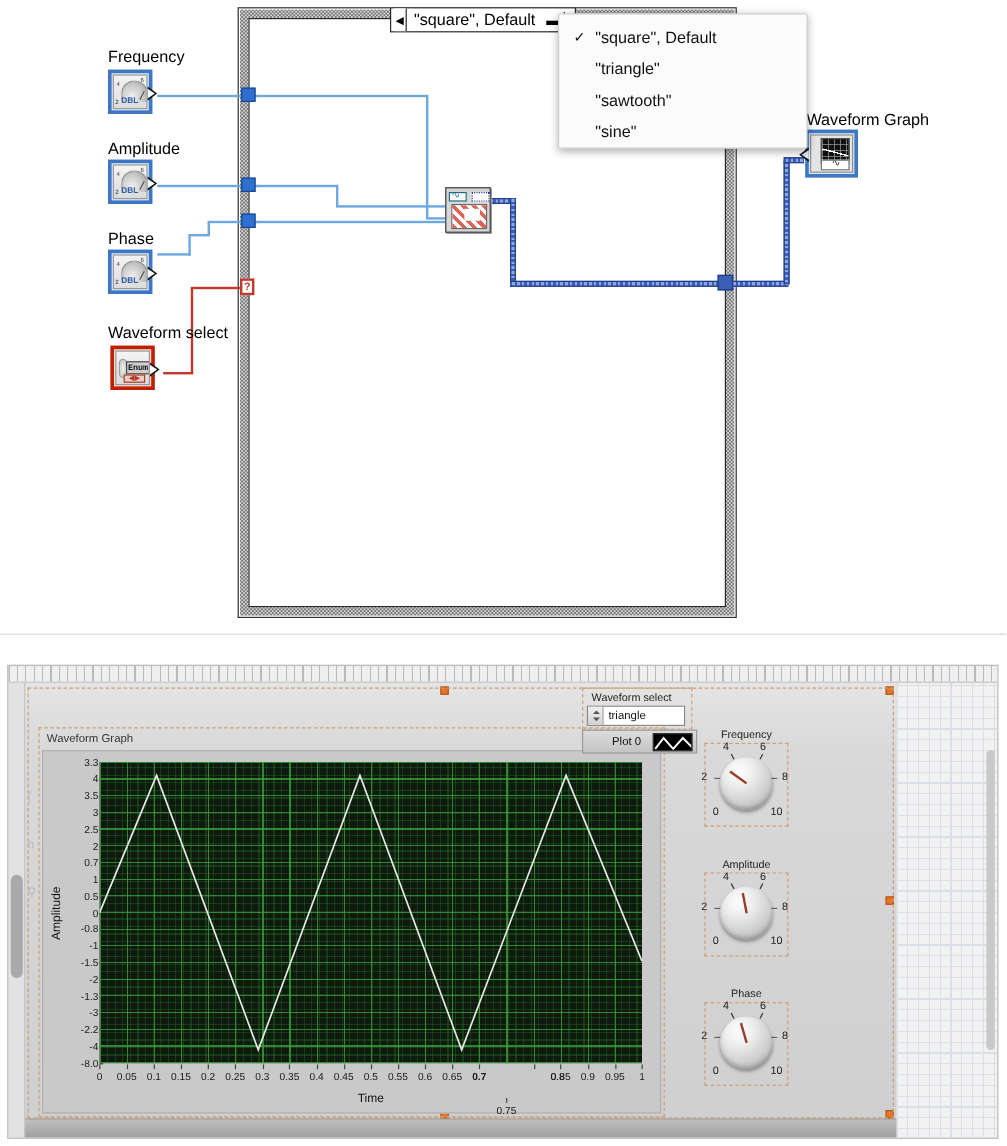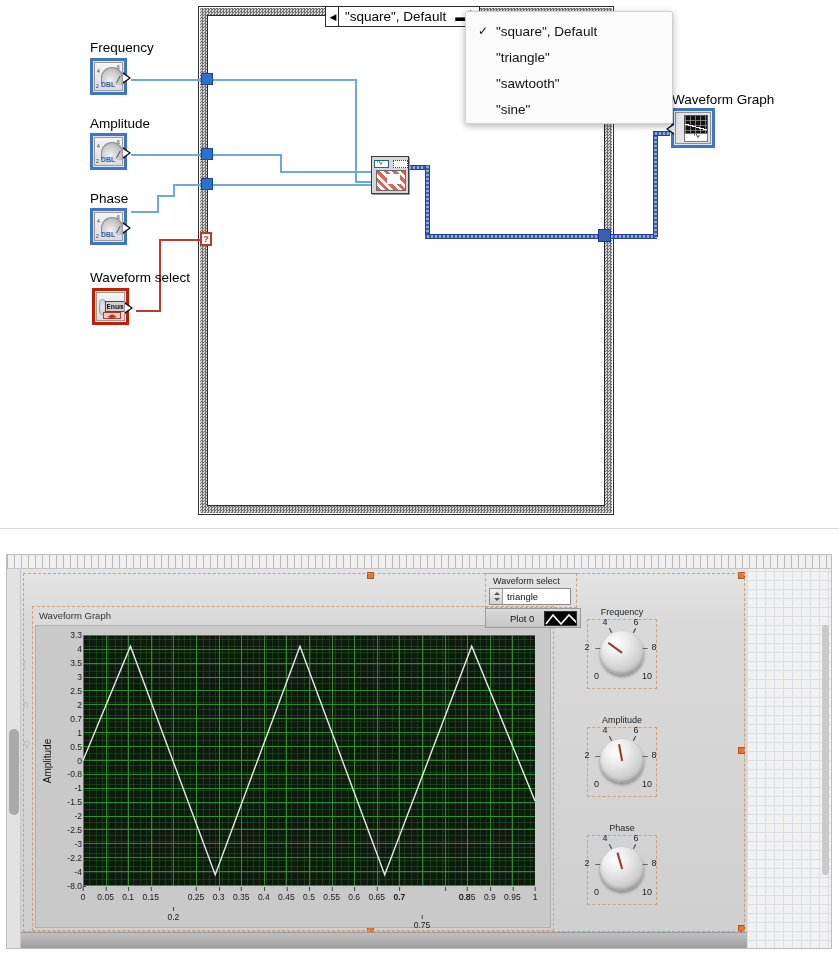--- a/index.html
+++ b/index.html
@@ -654,48 +654,49 @@
       <div class="sel-handle" style="left:360px; top:370px;"></div>
       <div class="dash-sel" style="left:16px; top:18px; width:722px; height:359px; border-color:#c8a07a;"></div>
 
       <div class="fp-left-art">(<br>n<br>⚲</div>
 
       <div class="dash-sel" style="left:25px; top:51px; width:522px; height:325px;"></div>
       <div class="wf-title">Waveform Graph</div>
       <div class="wf-graph">
 
         <div class="ylabel">Amplitude</div>
+        <div class="xlabel">Time</div>
 
         <div id="ytick-layer">
             <div class="ytick" style="top: 9px; left: 0px;">3.3</div>
             <div class="ytick" style="top: 22.9444px; left: 0px;">4</div>
             <div class="ytick" style="top: 36.8889px; left: 0px;">3.5</div>
             <div class="ytick" style="top: 50.8333px; left: 0px;">3</div>
             <div class="ytick" style="top: 64.7778px; left: 0px;">2.5</div>
             <div class="ytick" style="top: 78.7222px; left: 0px;">2</div>
             <div class="ytick" style="top: 92.6667px; left: 0px;">0.7</div>
             <div class="ytick" style="top: 106.611px; left: 0px;">1</div>
             <div class="ytick" style="top: 120.556px; left: 0px;">0.5</div>
             <div class="ytick" style="top: 134.5px; left: 0px;">0</div>
             <div class="ytick" style="top: 148.444px; left: 0px;">-0.8</div>
             <div class="ytick" style="top: 162.389px; left: 0px;">-1</div>
             <div class="ytick" style="top: 176.333px; left: 0px;">-1.5</div>
             <div class="ytick" style="top: 190.278px; left: 0px;">-2</div>
-            <div class="ytick" style="top: 204.222px; left: 0px;">-2.5</div>
+            <div class="ytick" style="top: 204.222px; left: 0px;">-1.3</div>
             <div class="ytick" style="top: 218.167px; left: 0px;">-3</div>
             <div class="ytick" style="top: 232.111px; left: 0px;">-2.2</div>
             <div class="ytick" style="top: 246.056px; left: 0px;">-4</div>
             <div class="ytick" style="top: 260px; left: 0px;">-8.0</div>
           </div>
         <div id="xtick-layer">
             <div class="xtick" style="left: 47px; top: 266px;">0<span class="xtick-mark" style="left: 50%;"></span></div>
             <div class="xtick" style="left: 69.6px; top: 266px;">0.05<span class="xtick-mark" style="left: 50%;"></span></div>
             <div class="xtick" style="left: 92.2px; top: 266px;">0.1<span class="xtick-mark" style="left: 50%;"></span></div>
             <div class="xtick" style="left: 114.8px; top: 266px;">0.15<span class="xtick-mark" style="left: 50%;"></span></div>
-            <div class="xtick" style="left: 137.4px; top: 266px; margin-top: 20px;">0.2<span class="xtick-mark" style="left: 50%;"></span></div>
+            <div class="xtick" style="left: 137.4px; top: 266px;">0.2<span class="xtick-mark" style="left: 50%;"></span></div>
             <div class="xtick" style="left: 160px; top: 266px;">0.25<span class="xtick-mark" style="left: 50%;"></span></div>
             <div class="xtick" style="left: 182.6px; top: 266px;">0.3<span class="xtick-mark" style="left: 50%;"></span></div>
             <div class="xtick" style="left: 205.2px; top: 266px;">0.35<span class="xtick-mark" style="left: 50%;"></span></div>
             <div class="xtick" style="left: 227.8px; top: 266px;">0.4<span class="xtick-mark" style="left: 50%;"></span></div>
             <div class="xtick" style="left: 250.4px; top: 266px;">0.45<span class="xtick-mark" style="left: 50%;"></span></div>
             <div class="xtick" style="left: 273px; top: 266px;">0.5<span class="xtick-mark" style="left: 50%;"></span></div>
             <div class="xtick" style="left: 295.6px; top: 266px;">0.55<span class="xtick-mark" style="left: 50%;"></span></div>
             <div class="xtick" style="left: 318.2px; top: 266px;">0.6<span class="xtick-mark" style="left: 50%;"></span></div>
             <div class="xtick" style="left: 340.8px; top: 266px;">0.65<span class="xtick-mark" style="left: 50%;"></span></div>
             <div class="xtick" style="left: 363.4px; top: 266px; font-weight: bold;">0.7<span class="xtick-mark" style="left: 50%;"></span></div>

